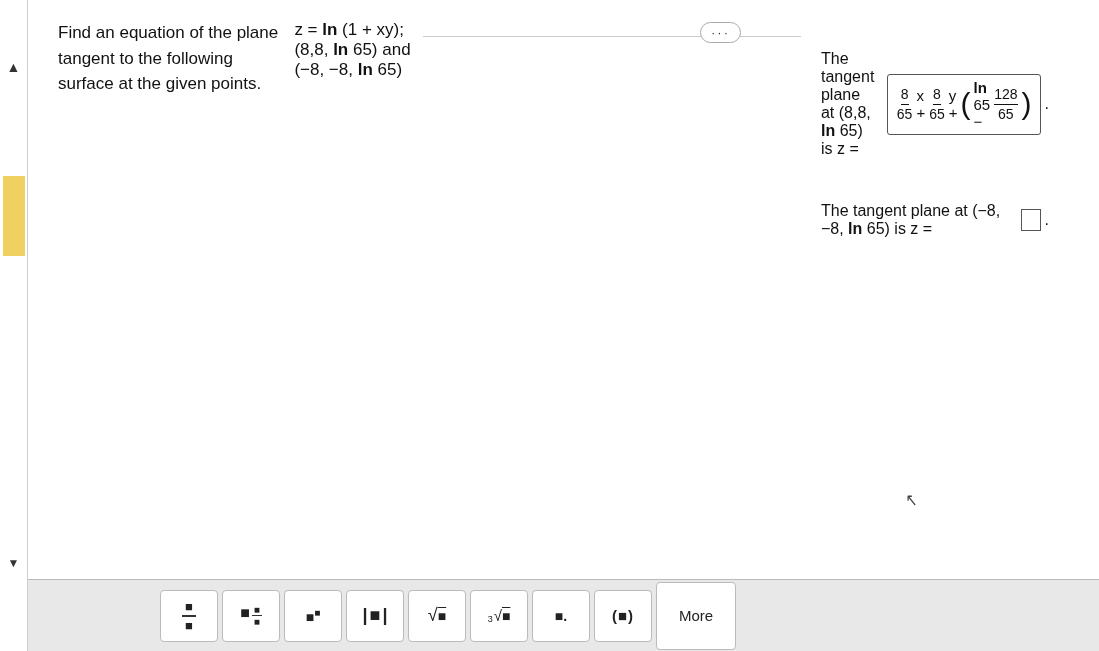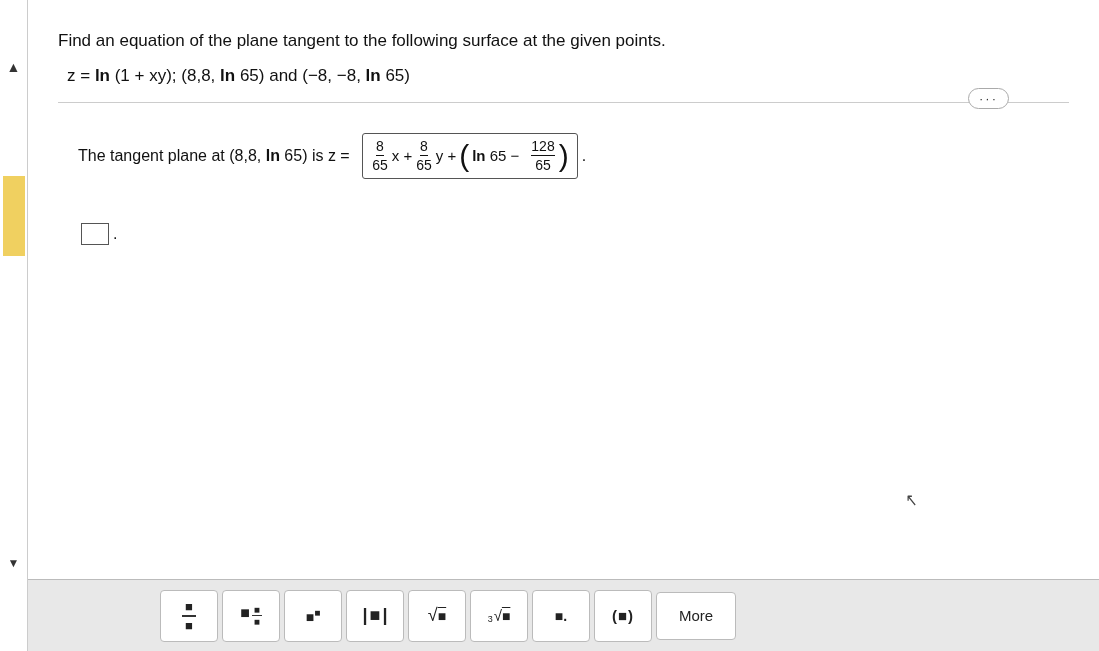--- a/index.html
+++ b/index.html
@@ -54,22 +54,22 @@
       position: absolute;
       bottom: 80px;
       font-size: 12px;
       color: #333;
     }
 
     .main-content {
       margin-left: 28px;
       flex: 1;
       display: flex;
-      flex-direction: column;
-      padding: 28px 30px 0 30px;
+      flex-direction: row;
+      padding: 20px 30px 0 30px;
     }
 
     .problem-text {
       font-size: 17px;
       color: #111;
       margin-bottom: 12px;
       font-family: Arial, sans-serif;
       line-height: 1.5;
     }
 
@@ -207,21 +207,21 @@
       display: flex;
       align-items: center;
       justify-content: center;
       cursor: pointer;
       font-size: 18px;
       color: #222;
     }
 
     .toolbar-btn-more {
       width: 80px;
-      height: 48px;
+      height: 68px;
       background: #fff;
       border: 1px solid #bbb;
       border-radius: 4px;
       display: flex;
       align-items: center;
       justify-content: center;
       cursor: pointer;
       font-size: 15px;
       font-family: Arial, sans-serif;
       color: #222;
@@ -319,33 +319,34 @@
             <span class="num">8</span>
             <span class="den">65</span>
           </span>
           <span>x +</span>
           <span class="fraction">
             <span class="num">8</span>
             <span class="den">65</span>
           </span>
           <span>y +</span>
           <span class="big-paren">(</span>
-          <span style="display:inline-flex;align-items:center;gap:11px;">
+          <span style="display:inline-flex;align-items:center;gap:3px;">
             <span><strong>ln</strong> 65 −</span>
             <span class="fraction">
               <span class="num">128</span>
               <span class="den">65</span>
             </span>
           </span>
           <span class="big-paren">)</span>
         </span>
         <span>.</span>
       </div>
 
       <div class="tangent-line-2">
+        <span>The tangent plane at (−8, −8, <strong>ln</strong> 65) is z =</span>
         <span class="answer-box"></span>
         <span>.</span>
       </div>
 
     </div>
 
     <div class="cursor-icon">↖</div>
 
   </div>
 

